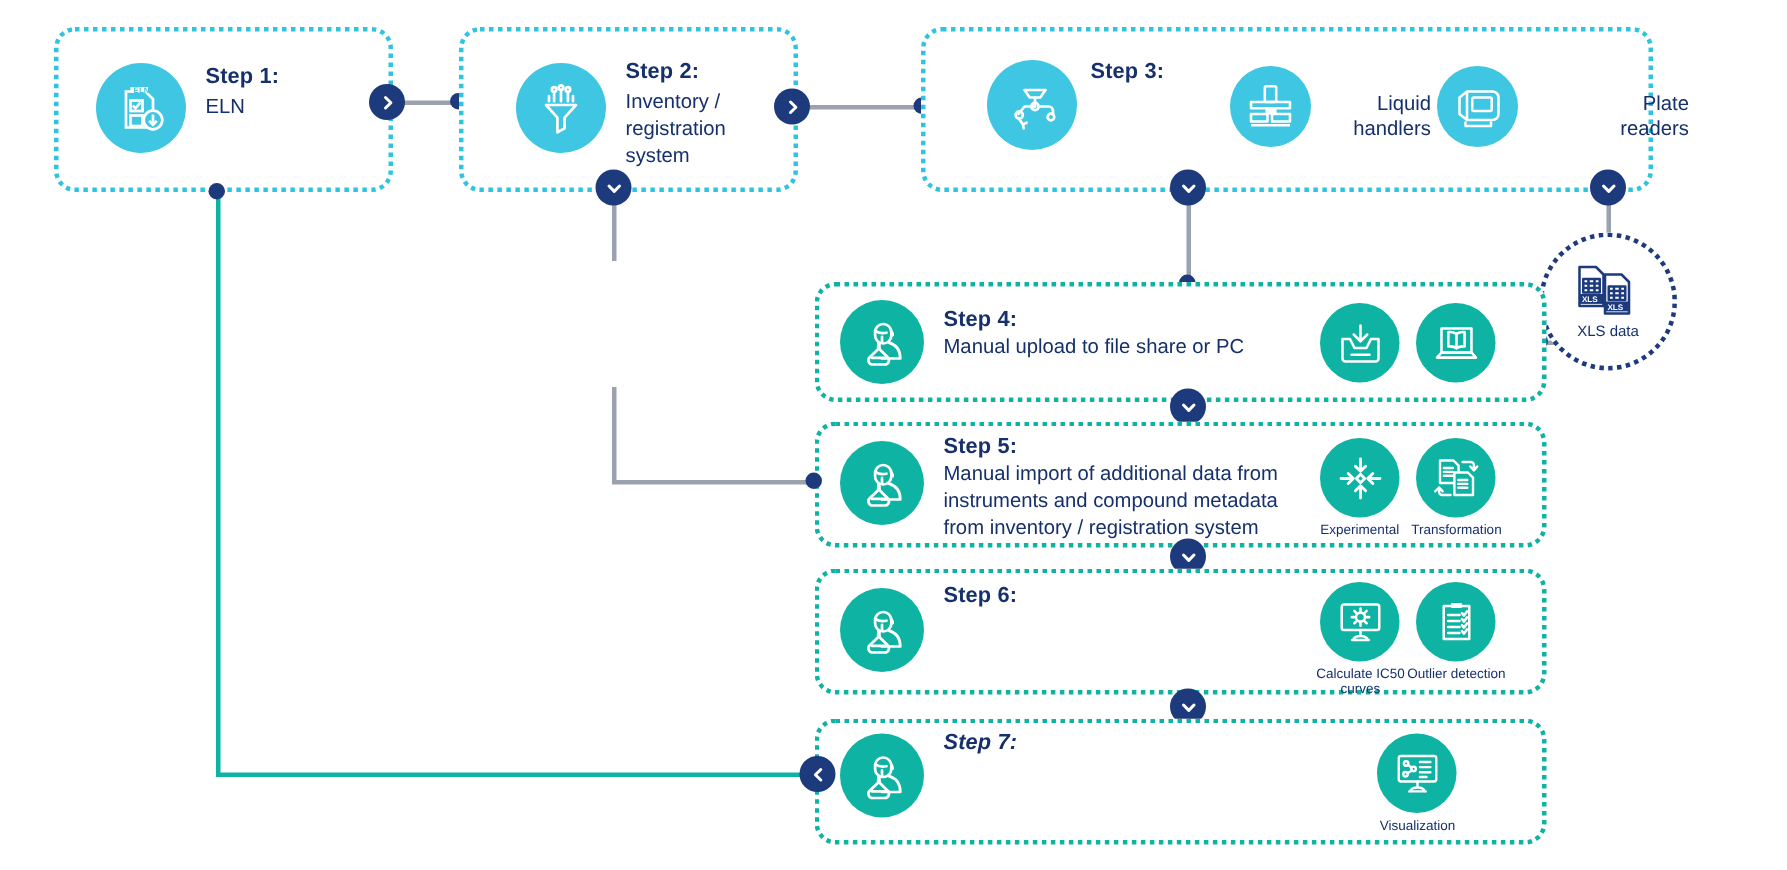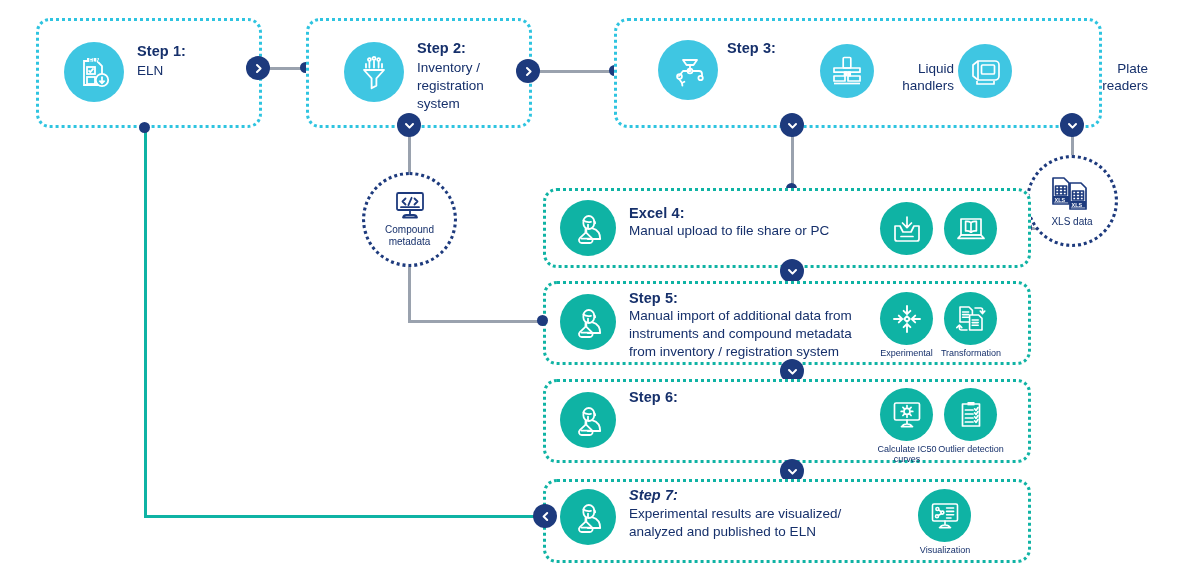--- a/index.html
+++ b/index.html
@@ -213,45 +213,35 @@
 handlers</div>
 
   <div class="icon-circle cyan" style="left:958px;top:44px;width:54px;height:54px;">
     <svg width="34" height="34" viewBox="0 0 34 34" fill="none" stroke="#ffffff" stroke-width="1.7" stroke-linejoin="round">
       <path d="M5 11 l5 -4 h17 a4 4 0 0 1 4 4 v11 a4 4 0 0 1 -4 4 h-17 l-5 -4 z"></path>
       <path d="M10 7 v19"></path>
       <rect x="13.5" y="11" width="13" height="9" rx="1"></rect>
       <path d="M9 27 v3 h17 v-3"></path>
     </svg>
   </div>
-  <div class="inline-label" style="left:1078px;top:60px;width:70px;white-space:pre-line;">Plate
+  <div class="inline-label" style="left:1056px;top:60px;width:70px;white-space:pre-line;">Plate
 readers</div>
 
   <div class="chev" style="left:780px;top:113px;">
     <svg width="11" height="11" viewBox="0 0 11 11" fill="none" stroke="#ffffff" stroke-width="2" stroke-linecap="round" stroke-linejoin="round">
         <path d="M2 4 l3.5 3.6 l3.5 -3.6"></path>
       </svg>
   </div>
   <div class="chev" style="left:1060px;top:113px;">
     <svg width="11" height="11" viewBox="0 0 11 11" fill="none" stroke="#ffffff" stroke-width="2" stroke-linecap="round" stroke-linejoin="round">
         <path d="M2 4 l3.5 3.6 l3.5 -3.6"></path>
       </svg>
   </div>
   <div class="dot-navy" style="left:786px;top:183px;"></div>
 
-  <div class="dot-circle" style="left:362px;top:172px;width:95px;height:95px;">
-    <svg width="36" height="30" viewBox="0 0 36 30" fill="none" stroke="#1d3a7d" stroke-width="1.8" stroke-linejoin="round" stroke-linecap="round">
-      <rect x="5" y="2" width="26" height="17" rx="1.5"></rect>
-      <path d="M13.5 7.5 l-3 3 l3 3 M22.5 7.5 l3 3 l-3 3 M19.6 6.8 l-3.2 7.4"></path>
-      <path d="M9 16.2 h18"></path>
-      <path d="M18 19 v5 M11 26.5 h14 a3.5 3.5 0 0 0 -3.5 -2.5 h-7 a3.5 3.5 0 0 0 -3.5 2.5 z"></path>
-    </svg>
-    <div class="cap" style="white-space:pre-line;">Compound
-metadata</div>
-  </div>
 
   <div class="dot-circle" style="left:1026px;top:155px;width:92px;height:92px;">
     <svg width="46" height="38" viewBox="0 0 46 38" fill="none" stroke="#1d3a7d" stroke-width="1.7" stroke-linejoin="round">
       <path d="M4 3 h11 l5 5 v21 h-16 z"></path>
       <rect x="6.5" y="11" width="11" height="9"></rect>
       <path d="M6.5 14 h11 M6.5 17 h11 M10 11 v9 M14 11 v9"></path>
       <rect x="4" y="21" width="16" height="6.6" fill="#1d3a7d" stroke="none"></rect>
       <text x="5.6" y="26.6" font-size="5.4" font-weight="bold" fill="#ffffff" stroke="none" font-family="Liberation Sans, sans-serif">XLS</text>
       <path d="M21 8 h11 l5 5 v21 h-16 z" fill="#ffffff"></path>
       <rect x="23.5" y="16" width="11" height="9"></rect>
@@ -268,21 +258,21 @@
   <div class="icon-circle teal" style="left:560px;top:200px;width:56px;height:56px;">
     <svg width="36" height="36" viewBox="0 0 36 36" fill="none" stroke="#ffffff" stroke-width="1.8" stroke-linejoin="round" stroke-linecap="round">
       <path d="M18.8 6 a5.4 5.4 0 0 1 5.4 5.4 v2.2 a5.4 5.4 0 0 1 -10.8 0 v-2.2 a5.4 5.4 0 0 1 5.4 -5.4 z"></path>
       <path d="M13.4 10.4 c1.8 1.4 4.8 2 7.6 1.4 M24.2 11 c0.6 0.6 1 1.6 0.9 2.4"></path>
       <path d="M22.6 18.4 c4.8 1.4 7.6 4.6 7.6 10.6 h-12.4"></path>
       <path d="M15.6 18.6 l-0.2 4.2 l-5.6 5.4 a2.8 2.8 0 0 0 2 4.8 h8 a2.8 2.8 0 0 0 2 -4.8 l-5.4 -5.4 l-0.2 -4.2"></path>
       <path d="M11.4 28.6 h10.4"></path>
       <path d="M18 14.6 v3.6"></path>
     </svg>
   </div>
-  <div class="step-title" style="left:629px;top:205px;">Excel 4:</div>
+  <div class="step-title" style="left:629px;top:205px;">Step 4:</div>
   <div class="step-desc" style="left:629px;top:222px;width:250px;white-space:pre-line;">Manual upload to file share or PC</div>
 
   <div class="icon-circle teal" style="left:880px;top:202px;width:53px;height:53px;">
     <svg width="32" height="32" viewBox="0 0 32 32" fill="none" stroke="#ffffff" stroke-width="1.7" stroke-linejoin="round" stroke-linecap="round">
       <path d="M16 4 v10 M11.5 10 l4.5 4.6 l4.5 -4.6"></path>
       <path d="M4 13 h5 l3 6 h8 l3 -6 h5 v13 a2 2 0 0 1 -2 2 h-20 a2 2 0 0 1 -2 -2 z"></path>
       <path d="M10 23.5 h12"></path>
     </svg>
   </div>
 
@@ -396,22 +386,20 @@
     <svg width="36" height="36" viewBox="0 0 36 36" fill="none" stroke="#ffffff" stroke-width="1.8" stroke-linejoin="round" stroke-linecap="round">
       <path d="M18.8 6 a5.4 5.4 0 0 1 5.4 5.4 v2.2 a5.4 5.4 0 0 1 -10.8 0 v-2.2 a5.4 5.4 0 0 1 5.4 -5.4 z"></path>
       <path d="M13.4 10.4 c1.8 1.4 4.8 2 7.6 1.4 M24.2 11 c0.6 0.6 1 1.6 0.9 2.4"></path>
       <path d="M22.6 18.4 c4.8 1.4 7.6 4.6 7.6 10.6 h-12.4"></path>
       <path d="M15.6 18.6 l-0.2 4.2 l-5.6 5.4 a2.8 2.8 0 0 0 2 4.8 h8 a2.8 2.8 0 0 0 2 -4.8 l-5.4 -5.4 l-0.2 -4.2"></path>
       <path d="M11.4 28.6 h10.4"></path>
       <path d="M18 14.6 v3.6"></path>
     </svg>
   </div>
   <div class="step-title" style="left:629px;top:487px;font-style:italic;">Step 7:</div>
-  <div class="step-desc" style="left:629px;top:505px;width:280px;white-space:pre-line;">Experimental results are visualized/
-analyzed and published to ELN</div>
 
   <div class="icon-circle teal" style="left:918px;top:489px;width:53px;height:53px;">
     <svg width="32" height="32" viewBox="0 0 32 32" fill="none" stroke="#ffffff" stroke-width="1.6" stroke-linejoin="round" stroke-linecap="round">
       <rect x="3.5" y="4" width="25" height="17" rx="1.5"></rect>
       <path d="M16 21 v4 M10.5 27.6 h11 M11 27.6 c0.6 -1.6 2 -2.6 5 -2.6 s4.4 1 5 2.6"></path>
       <circle cx="8.4" cy="9" r="1.5"></circle>
       <circle cx="13.4" cy="12.6" r="1.5"></circle>
       <circle cx="8" cy="16.2" r="1.5"></circle>
       <path d="M9.6 9.9 l2.4 1.8 M12.4 13.7 l-3.2 1.8"></path>
       <path d="M17.6 8 h7 M17.6 11.4 h7 M17.6 14.8 h7 M17.6 18 h4.4"></path>

